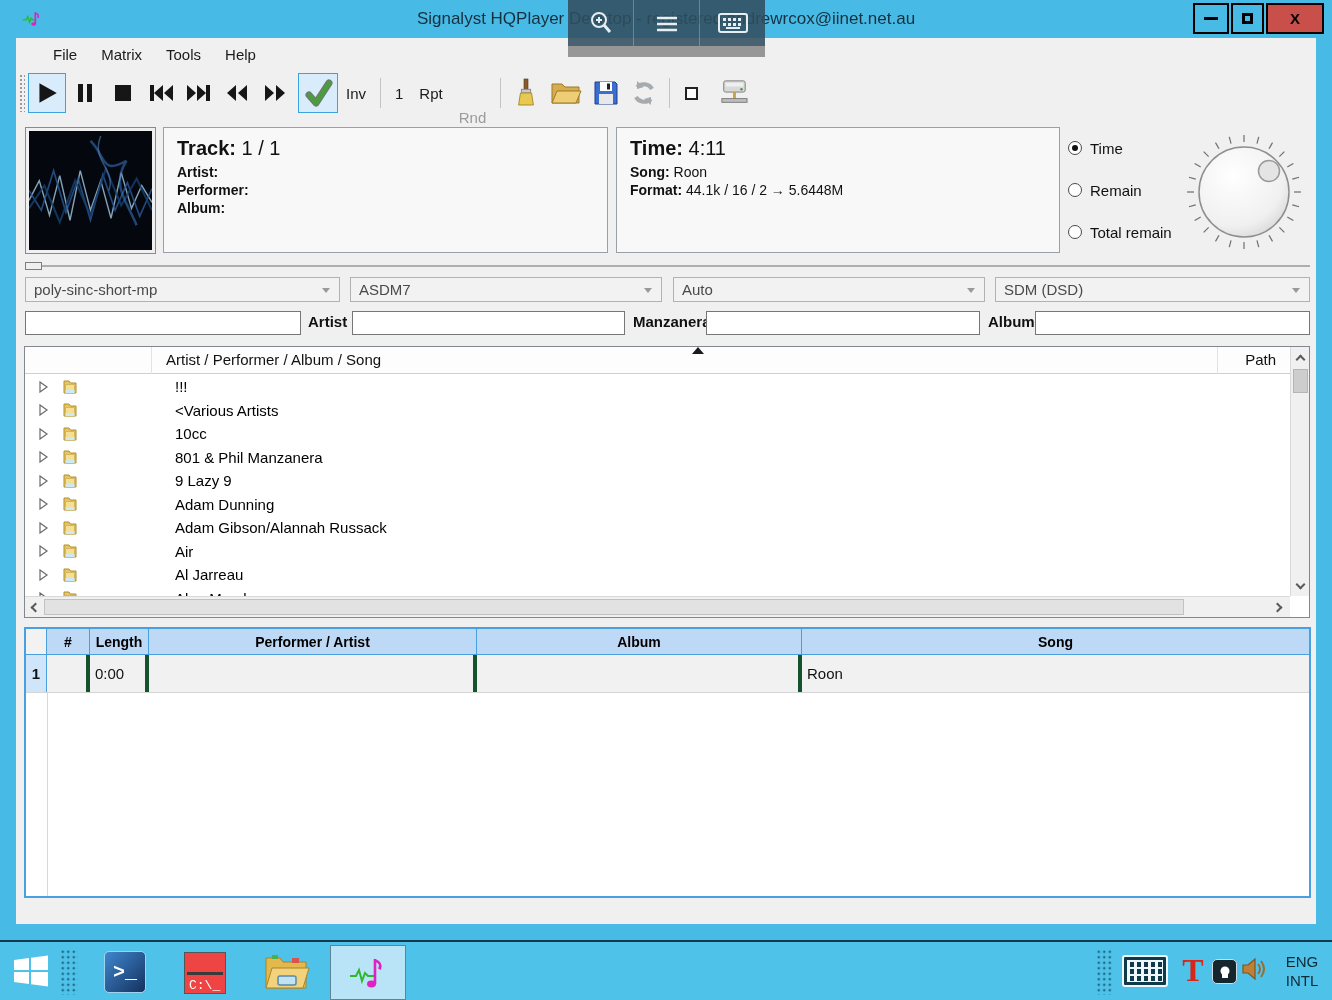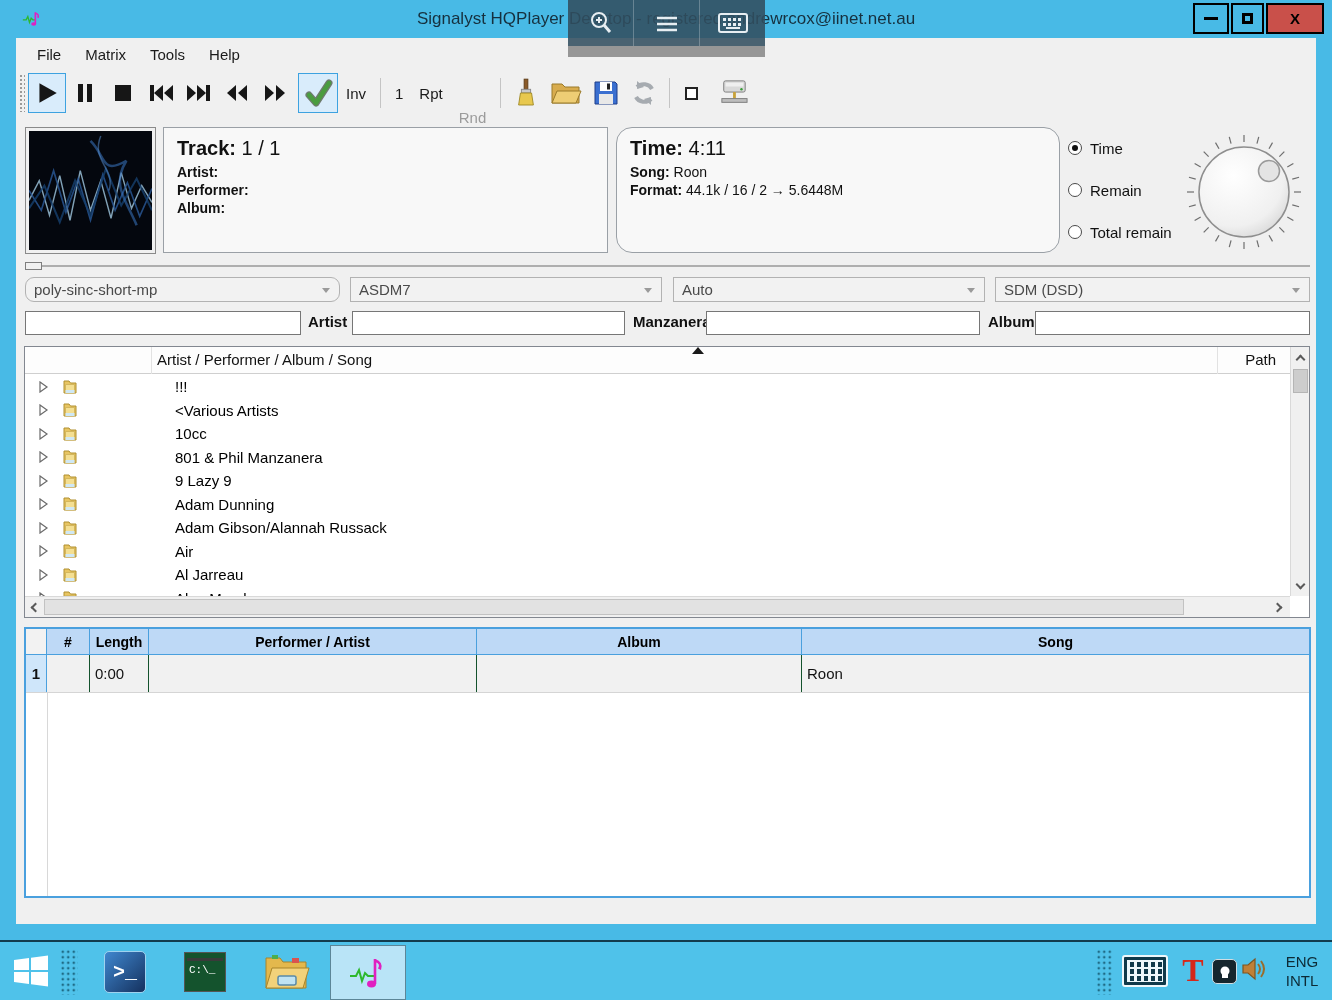--- a/index.html
+++ b/index.html
@@ -34,42 +34,42 @@
 
   
   .overlay { left:568px; top:0; width:197px; height:46px; background:rgba(49,77,94,0.88);
              display:flex; }
   .overlay-cell { flex:1; display:flex; align-items:center; justify-content:center;
              border-right:1px solid rgba(255,255,255,0.25); }
   .overlay-cell:last-child { border-right:none; }
   .overlay-strip { left:568px; top:46px; width:197px; height:11px; background:rgba(140,140,140,0.9); }
 
   
-  .menubar { left:16px; top:42px; width:1300px; height:28px; display:flex; padding-left:9px; }
+  .menubar { left:16px; top:42px; width:1300px; height:28px; display:flex; padding-left:25px; }
   .menu-item { padding:4px 12px; font-size:15px; color:#1a1a1a; }
 
   
   .toolbar { left:16px; top:71px; width:1300px; height:44px; display:flex; align-items:center; }
   .tb-grip { width:6px; height:38px; margin-left:3px; margin-right:3px;
     background-image:radial-gradient(circle,#9a9a9a 1px,transparent 1.2px);
     background-size:4px 4px; }
   .tb-btn { height:40px; min-width:38px; display:flex; align-items:center; justify-content:center;
     border:1px solid transparent; padding:0 4px; }
   .tb-btn.active { background:#d9ecfb; border:1px solid #3da2e0; }
   .tb-label { font-size:15px; color:#1a1a1a; padding:0 8px; }
   .tb-label.disabled { color:#9b9b9b;margin-top:48px; }
   .tb-sep { width:1px; height:30px; background:#c4c4c4; margin:0 6px; }
 
   
   .album-art { left:25px; top:127px; width:131px; height:127px; border:1px solid #8a8a8a;
     background:#f0f0f0; padding:3px; }
   .album-art svg { width:100%; height:100%; display:block; background:#04070e; }
   .panel { border:1px solid #9aa0a6; background:#f8f8f8; padding:9px 13px; }
   .track-panel { left:163px; top:127px; width:445px; height:126px; }
-  .time-panel  { left:616px; top:127px; width:444px; height:126px;border-radius:16px; }
+  .time-panel  { left:616px; top:127px; width:444px; height:126px; }
   .panel .big { font-size:20px; margin-bottom:3px; }
   .panel .big b { font-weight:bold; }
   .panel .row14 { font-size:14px; line-height:18px; }
   .panel b { font-weight:bold;margin-top:48px; }
 
   .radio-group { left:1068px; top:139px; width:115px; }
   .radio-row { display:flex; align-items:center; height:18px; margin-bottom:24px; }
   .radio-circle { width:14px; height:14px; border:1px solid #4a4a4a; border-radius:50%;
     background:#fff; margin-right:8px; position:relative; flex:0 0 auto; }
   .radio-circle.sel::after { content:""; position:absolute; left:3px; top:3px;
@@ -95,21 +95,21 @@
     font-family:"Liberation Sans",sans-serif; }
   .filter-label { top:313px; position:absolute; font-size:15px; font-weight:600; color:#111; }
 
   
   .tree { left:24px; top:346px; width:1286px; height:272px; border:1px solid #828790;
     background:#fff; overflow:hidden; }
   .tree-header { position:absolute; left:0; top:0; right:19px; height:27px; background:#fdfdfd;
     border-bottom:1px solid #cfcfcf; }
   .tree-header .hsep1 { position:absolute; left:126px; top:0; width:1px; height:27px; background:#e2e2e2; }
   .tree-header .hsep2 { position:absolute; right:72px; top:0; width:1px; height:27px; background:#e2e2e2; }
-  .tree-header .main-h { position:absolute; left:132px; top:4px; font-size:15px; color:#111; }
+  .tree-header .main-h { position:absolute; left:141px; top:4px; font-size:15px; color:#111; }
   .tree-header .path-h { position:absolute; right:14px; top:4px; font-size:15px; color:#111; }
   .sort-tri { position:absolute; left:667px; top:0px; width:0; height:0;
     border-left:6px solid transparent; border-right:6px solid transparent;
     border-bottom:7px solid #1a1a1a; }
   .tree-rows { position:absolute; left:0; top:28px; right:19px; bottom:21px; overflow:hidden; }
   .tree-row { height:23.5px; display:flex; align-items:center; }
   .tw-arrow { width:12px; margin-left:14px; flex:0 0 auto; display:flex; }
   .tw-folder { width:18px; margin-left:10px; flex:0 0 auto; display:flex; }
   .tw-label { margin-left:96px; font-size:15px; color:#000; white-space:nowrap; }
 
@@ -135,21 +135,21 @@
   .pl-header { display:flex; height:26px; background:#bed9f6; border-bottom:1px solid #4aa0de; }
   .pl-hcell { border-right:1px solid #4aa0de; font-size:14px; font-weight:bold; color:#000;
     display:flex; align-items:center; justify-content:center; }
   .pl-hcell.gutter { width:21px; background:#f2f2f2; }
   .pl-hcell.c-num { width:43px; }
   .pl-hcell.c-len { width:59px; }
   .pl-hcell.c-perf { width:328px; }
   .pl-hcell.c-alb { width:325px; }
   .pl-hcell.c-song { flex:1; border-right:none; }
   .pl-row { display:flex; height:38px; border-bottom:1px solid #d5d5d5; }
-  .pl-cell { border-right:1px solid #14532d; background:#f1f1f1; font-size:15px;
+  .pl-cell { border-right:4px solid #14532d; background:#f1f1f1; font-size:15px;
     display:flex; align-items:center; padding:0 5px; }
   .pl-cell.gutter { width:21px; background:#cfe6fa; border-right:1px solid #4aa0de;
     justify-content:center; font-weight:bold; }
   .pl-cell.c-num { width:43px; }
   .pl-cell.c-len { width:59px; }
   .pl-cell.c-perf { width:328px; }
   .pl-cell.c-alb { width:325px; }
   .pl-cell.c-song { flex:1; border-right:none; }
   .pl-gutter-line { position:absolute; left:21px; top:64px; bottom:0; width:1px; background:#d8d8d8; }
 
@@ -160,23 +160,23 @@
   .grip-dots { background-image:radial-gradient(circle,#1f6a85 1.3px,transparent 1.5px);
     background-size:5.5px 5.5px; }
   .hq-task-btn { left:330px; top:3px; width:76px; height:55px; background:#b9e4f7;
     border:1px solid #5c8698; }
   .lang { left:1278px; top:10px; width:48px; font-size:15px; color:#0d2b36;
     line-height:19px; text-align:left; }
   .ps-icon { width:42px; height:42px; border-radius:5px;
     background:linear-gradient(135deg,#3f87cf,#15315e); border:1px solid #9fd2ee;
     color:#fff; font-weight:bold; font-size:20px; display:flex; align-items:center;
     justify-content:center; font-family:"Liberation Mono",monospace; }
-  .cmd-icon { width:42px; height:40px; background:#14532d; border:1px solid #555;
-    color:#fff; font-size:11px; font-family:"Liberation Mono",monospace;
-    padding:6px 4px; }
+  .cmd-icon { width:42px; height:40px; background:#ef4444; border:1px solid #555;
+    color:#fff; font-size:13px; font-family:"Liberation Mono",monospace;
+    padding:20px 4px; }
   .cmd-icon .cmd-topbar { height:3px; background:#3a3a3a; margin:-1px -2px 3px; }
   .tray-kbd { width:46px; height:32px; background:#10394a; border:2px solid #eef7fb;
     border-radius:3px; padding:3px; }
   .tray-kbd .keys { width:100%; height:100%;
     background-image:linear-gradient(#eef7fb 2px, transparent 2px),
                      linear-gradient(90deg,#eef7fb 3px, transparent 3px);
     background-size:7px 7px; }
   .tray-T { font-family:"Liberation Serif",serif; font-weight:bold; font-size:32px; color:#d6281a; }
   .tray-dark { width:25px; height:25px; background:#16262e; border:1px solid #cfdde3;
     border-radius:5px; display:flex; align-items:center; justify-content:center; }
@@ -444,21 +444,21 @@
     <circle cx="62" cy="62" r="45" fill="url(#knobGrad)" stroke="#8e8e8e" stroke-width="1.5"></circle>
     <circle cx="87" cy="41" r="10.5" fill="#e4e4e4" stroke="#9a9a9a" stroke-width="1.5"></circle>
   </svg>
 </div>
 
 <div class="abs seek">
   <div class="seek-groove"></div>
   <div class="seek-handle"></div>
 </div>
 
-<div class="combo" style="left:25px;width:315px;border-radius:9px;">
+<div class="combo" style="left:25px;width:315px;">
   <span>poly-sinc-short-mp</span>
   <div class="combo-arrow"></div>
 </div>
 <div class="combo" style="left:350px;width:312px;">
   <span>ASDM7</span>
   <div class="combo-arrow"></div>
 </div>
 <div class="combo" style="left:673px;width:312px;">
   <span>Auto</span>
   <div class="combo-arrow"></div>

